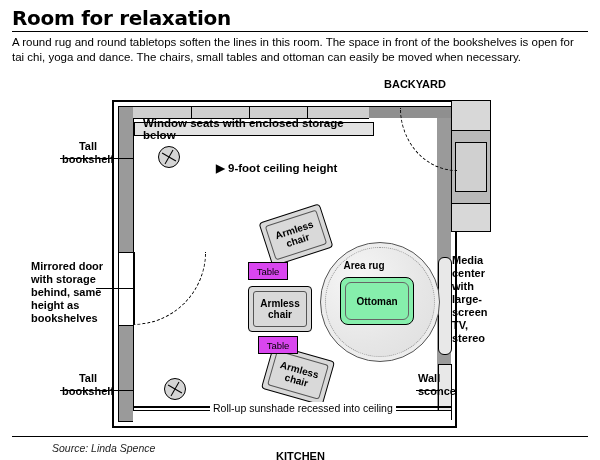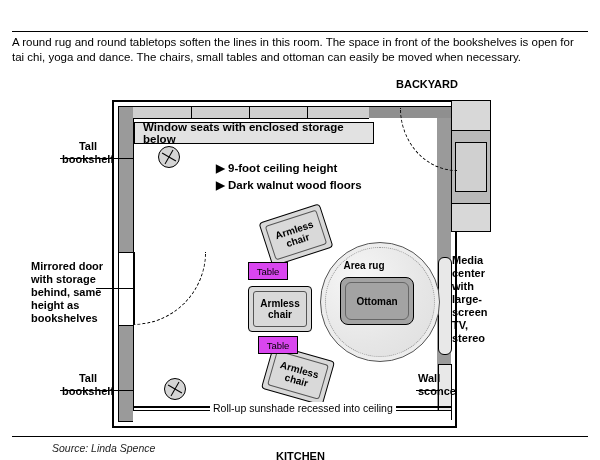--- a/index.html
+++ b/index.html
@@ -102,21 +102,21 @@
   
   .wall-bottom{
     position:absolute;left:133px;top:338px;width:318px;height:11px;background:#ffffff;border-top:1px solid #000;
   }
   .shade-line{
     position:absolute;left:133px;top:334px;width:318px;height:2px;background:#000;
   }
 
   
   .wsbox{
-    position:absolute;left:134px;top:50px;width:240px;height:22px;
+    position:absolute;left:134px;top:50px;width:240px;height:14px;
     background:#e2e2e2;border:1px solid #000;
     display:flex;align-items:center;
     font-size:11.5px;font-weight:bold;padding-left:8px;box-sizing:border-box;
   }
 
   
   .bullets{
     position:absolute;left:216px;top:88px;font-size:11.5px;font-weight:bold;line-height:17px;
   }
 
@@ -149,21 +149,21 @@
     position:absolute;inset:4px;border-radius:50%;
     background:radial-gradient(circle at 30% 30%, #f6f6f6 0%, #e6e6e6 60%, #dedede 100%);
     border:1px dotted #9a9a9a;
   }
   .rug-label{
     position:absolute;left:328px;top:188px;width:72px;text-align:center;
     font-size:10px;font-weight:bold;
   }
   .ottoman{
     position:absolute;left:340px;top:205px;width:72px;height:46px;border-radius:8px;
-    background:#a3a3a3;border:1px solid #000;
+    background:#86efac;border:1px solid #000;
     display:flex;align-items:center;justify-content:center;
     font-size:10px;font-weight:bold;
   }
   .ottoman .inner{position:absolute;left:4px;top:4px;right:4px;bottom:4px;border:1px solid #666;border-radius:6px;}
 
   .sconce{
     position:absolute;width:20px;height:20px;border-radius:50%;
     background:#d5d5d5;border:1px solid #000;
   }
   .sconce:after{
@@ -201,20 +201,21 @@
 
   .shade-label{
     position:absolute;left:210px;top:330px;font-size:10.5px;background:#fff;padding:0 3px;
   }
 </style>
 </head>
 <body>
 
 <div class="page">
 
+  <div class="title">Room for relaxation</div>
   <div class="rule"></div>
   <div class="deck">A round rug and round tabletops soften the lines in this room. The space in front of the bookshelves is open for tai chi, yoga and dance. The chairs, small tables and ottoman can easily be moved when necessary.</div>
 
   <div class="plan">
 
     <div class="room"></div>
     <div class="room-inner"></div>
 
     <div class="wall-left"></div>
     <div class="wall-left-light"></div>
@@ -235,21 +236,20 @@
 
     <div class="wall-bottom"></div>
     <div class="shade-line"></div>
 
     <div class="wsbox">
       <span>Window seats with enclosed storage below</span>
     </div>
 
     <div class="bullets">
       <div>▶ 9-foot ceiling height</div>
-      <div>▶ Dark walnut wood floors</div>
     </div>
 
     <div class="door-arc"></div>
     <div class="door-leaf"></div>
 
     <div class="yard-arc"></div>
 
     <div class="armless ch1">
       <div class="inner"></div>
       <span>Armless chair</span>
@@ -283,21 +283,21 @@
     <div class="ln" style="left:60px;top:86px;width:73px;height:1px;"></div>
     <div class="ln" style="left:60px;top:318px;width:73px;height:1px;"></div>
     <div class="ln" style="left:96px;top:216px;width:37px;height:1px;"></div>
     <div class="ln" style="left:395px;top:36px;width:1px;height:0px;"></div>
     <div class="ln" style="left:416px;top:318px;width:24px;height:1px;"></div>
     <div class="ln" style="left:184px;top:334px;width:26px;height:1px;"></div>
 
     <div class="lbl" style="left:62px;top:68px;width:52px;text-align:center;">Tall bookshelf</div>
     <div class="lbl" style="left:62px;top:300px;width:52px;text-align:center;">Tall bookshelf</div>
     <div class="lbl" style="left:18px;top:188px;width:92px;margin-left:13px;">Mirrored door with storage behind, same height as bookshelves</div>
-    <div class="lbl" style="left:396px;top:6px;width:80px;">BACKYARD</div>
+    <div class="lbl" style="left:384px;top:6px;width:80px;">BACKYARD</div>
     <div class="lbl" style="left:276px;top:378px;width:80px;">KITCHEN</div>
     <div class="lbl" style="left:418px;top:300px;width:48px;">Wall sconce</div>
     <div class="lbl" style="left:452px;top:182px;width:48px;">Media center with large-screen TV, stereo</div>
 
   </div>
 
   <div class="bottomrule"></div>
   <div class="source">Source: Linda Spence</div>
 
 </div>

